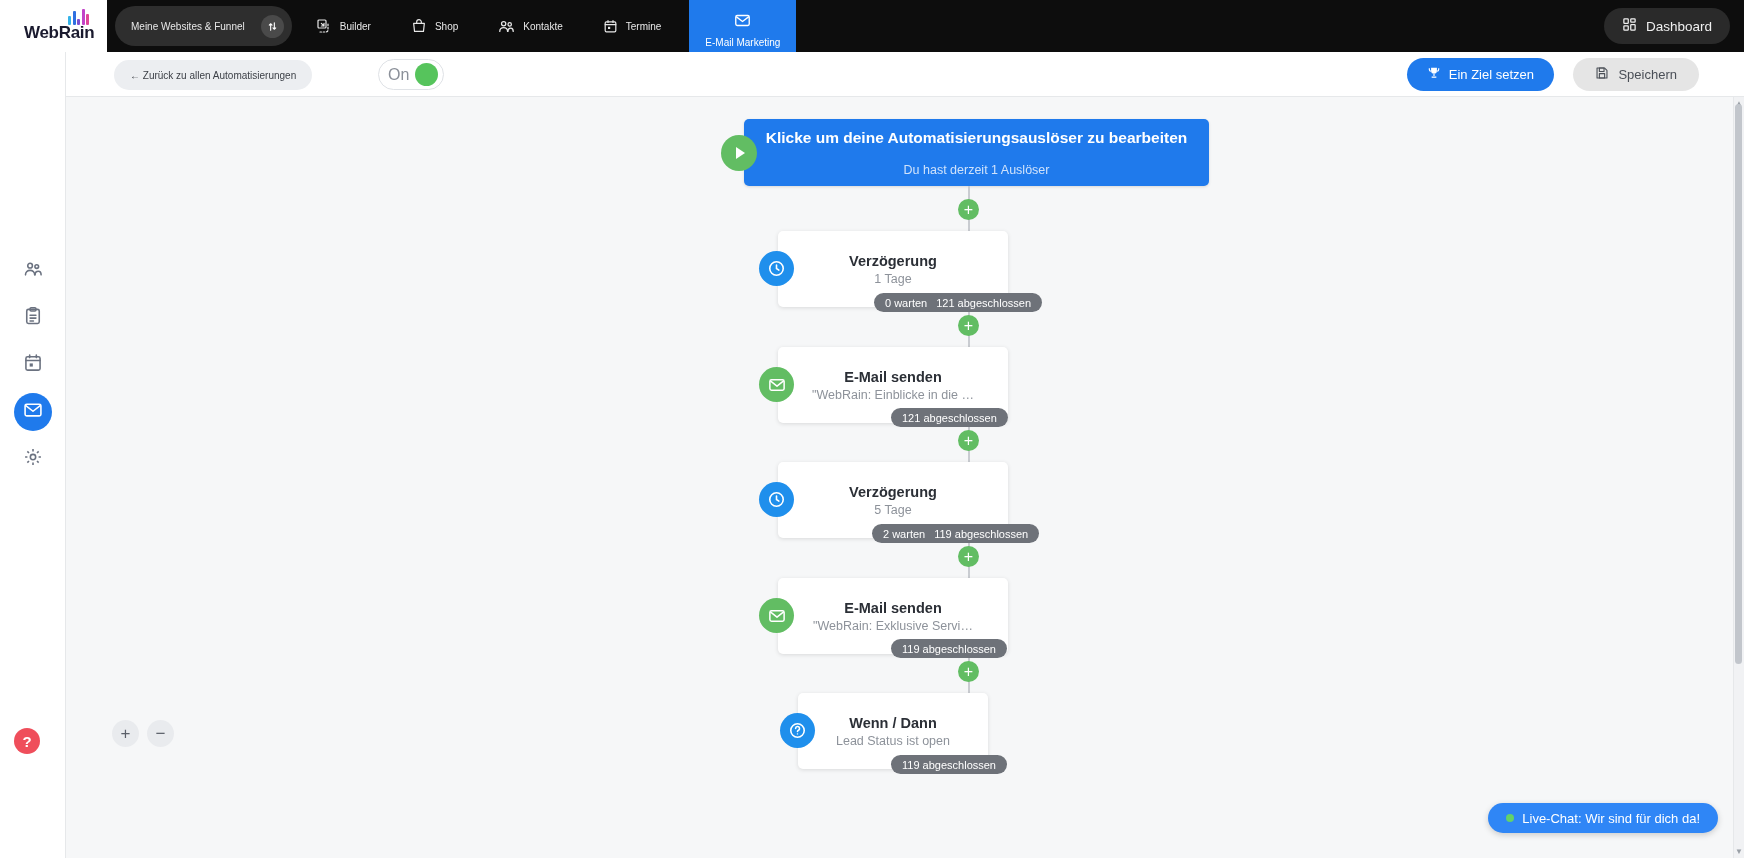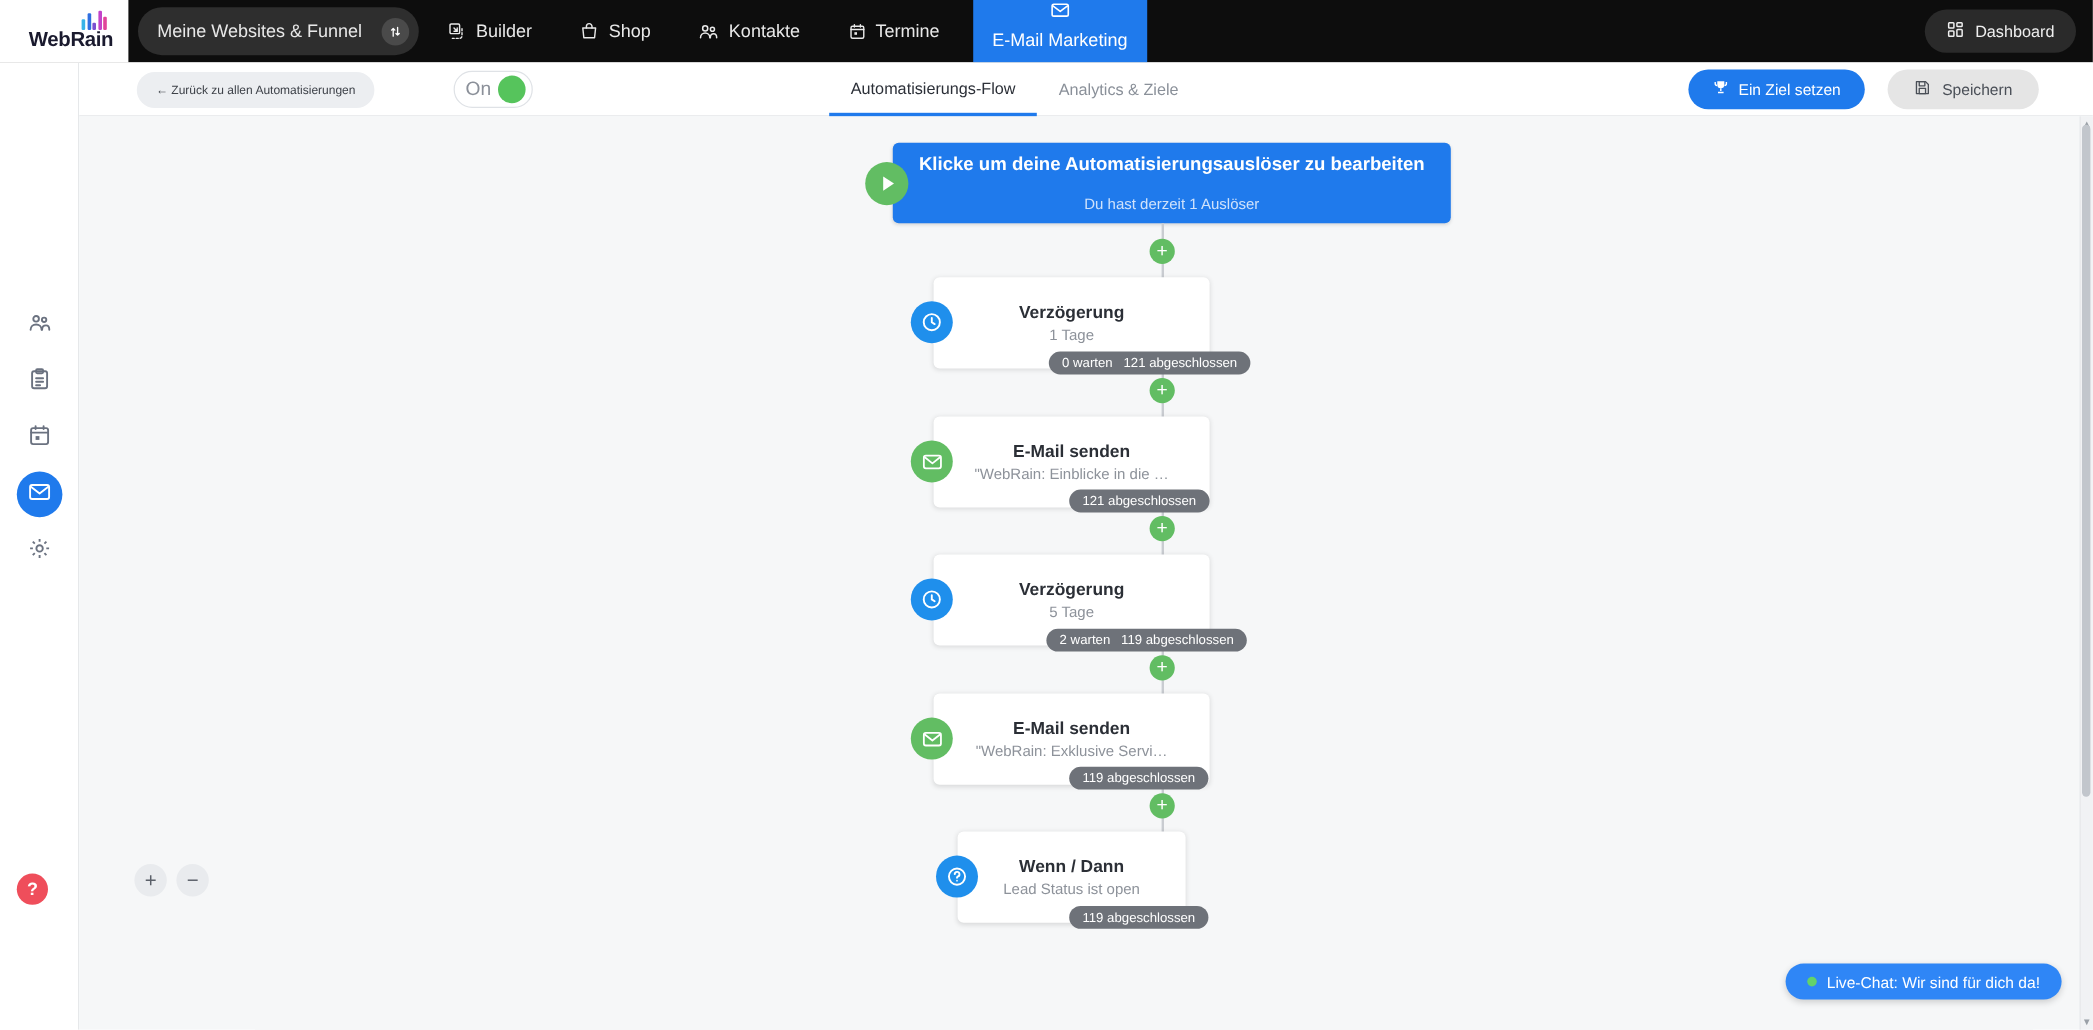--- a/index.html
+++ b/index.html
@@ -29,22 +29,22 @@
   .logo-text {
     position: absolute; left: 0; top: 17px;
     font-size: 17px; font-weight: bold; color: #1a1a2e;
     letter-spacing: -0.3px;
   }
   .logo-text .r { color: #1a1a2e; }
 
   #nav-items { display: flex; align-items: center; height: 52px; }
   .nav-pill {
     height: 40px; display: flex; align-items: center; gap: 8px;
-    padding: 0 16px; margin-left: 8px;
-    color: #e8e8e8; font-size: 15px;
+    padding: 12px 16px; margin-left: 8px;
+    color: #e8e8e8; font-size: 10px;
     border-radius: 20px; cursor: pointer; white-space: nowrap;
   }
   .nav-pill.workspace { background: #2e2e2e; padding-right: 8px; }
   .nav-pill.active { background: #1f7aec; color: #fff; height: 52px; border-radius: 0; margin-left: 12px; flex-direction: column; }
   .nav-pill svg { display: block; }
   .switch-badge {
     width: 23px; height: 23px; border-radius: 50%;
     background: #4a4a4a; display: flex; align-items: center; justify-content: center;
     margin-left: 8px;
   }
@@ -371,28 +371,20 @@
 
   <div id="back-btn">
     <span>← Zurück zu allen Automatisierungen</span>
   </div>
 
   <div id="toggle-wrap">
     <span id="toggle-label">On</span>
     <span id="toggle-knob"></span>
   </div>
 
-  <div id="tabs">
-    <div class="tab active">
-      <span>Automatisierungs-Flow</span>
-    </div>
-    <div class="tab">
-      <span>Analytics &amp; Ziele</span>
-    </div>
-  </div>
 
   <div id="goal-btn">
     <span>
       <svg width="14" height="14" viewBox="0 0 24 24" fill="#ffffff">
         <path d="M7 3h10v5a5 5 0 0 1-10 0V3z"></path>
         <path d="M11 13h2v4h-2z"></path>
           <path d="M8 18h8v2.2H8z"></path>
         <path d="M5 4H3v2.2A3.8 3.8 0 0 0 6.8 10V8A1.8 1.8 0 0 1 5 6.2V4z"></path>
         <path d="M19 4h2v2.2A3.8 3.8 0 0 1 17.2 10V8A1.8 1.8 0 0 0 19 6.2V4z"></path>
       </svg>

